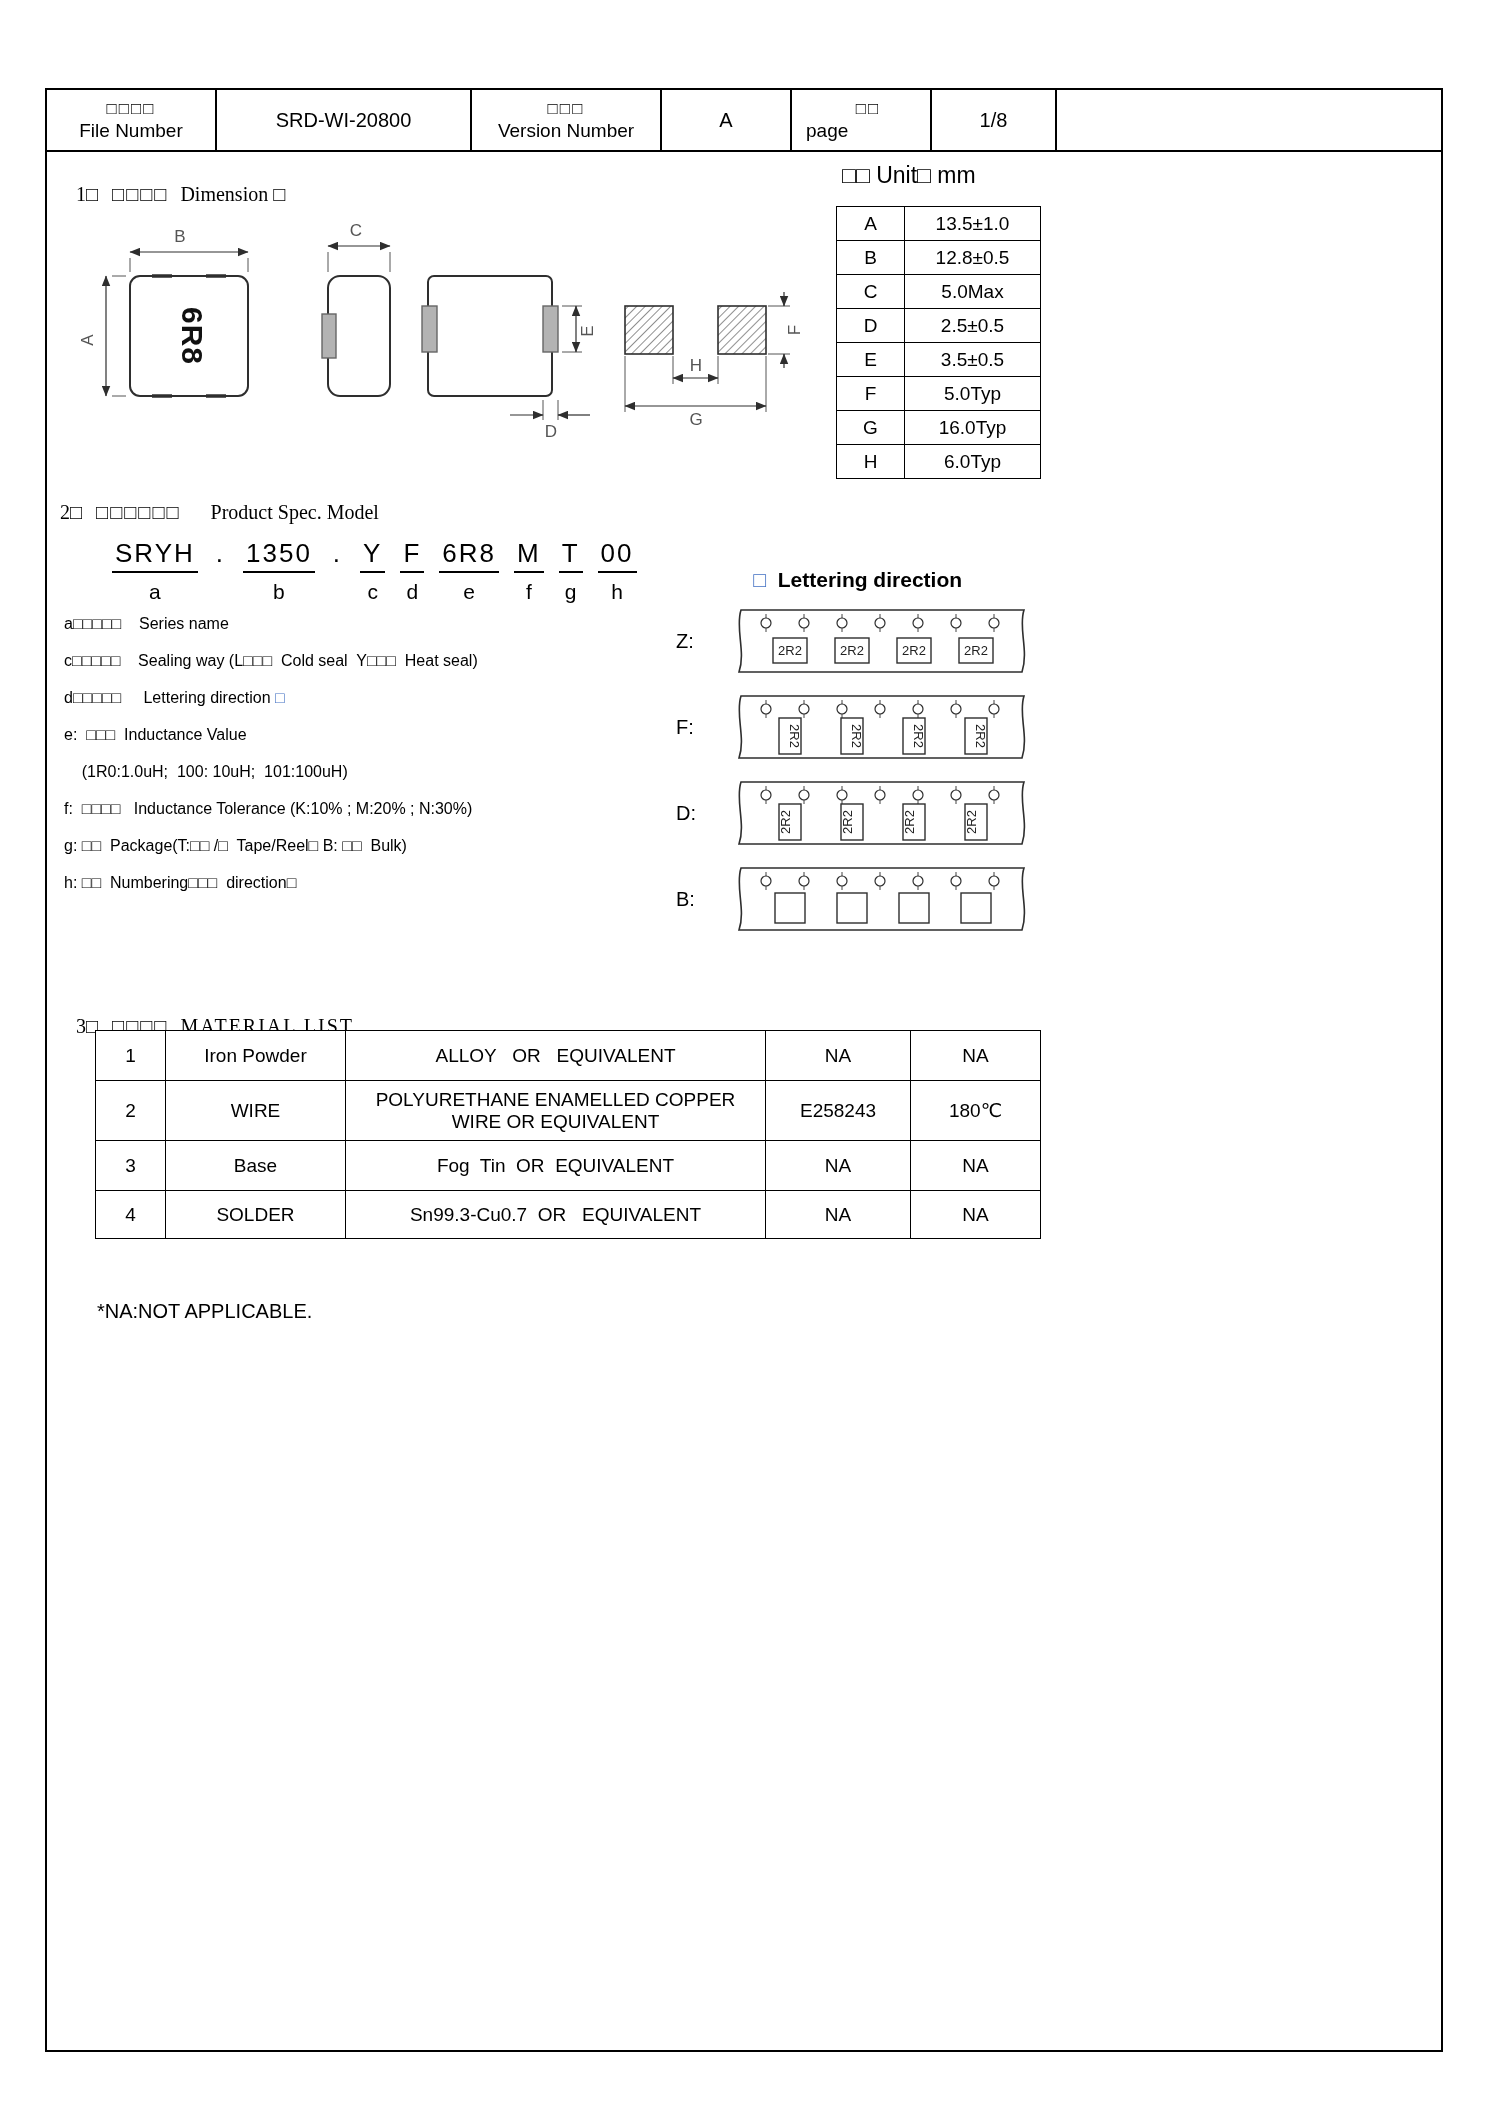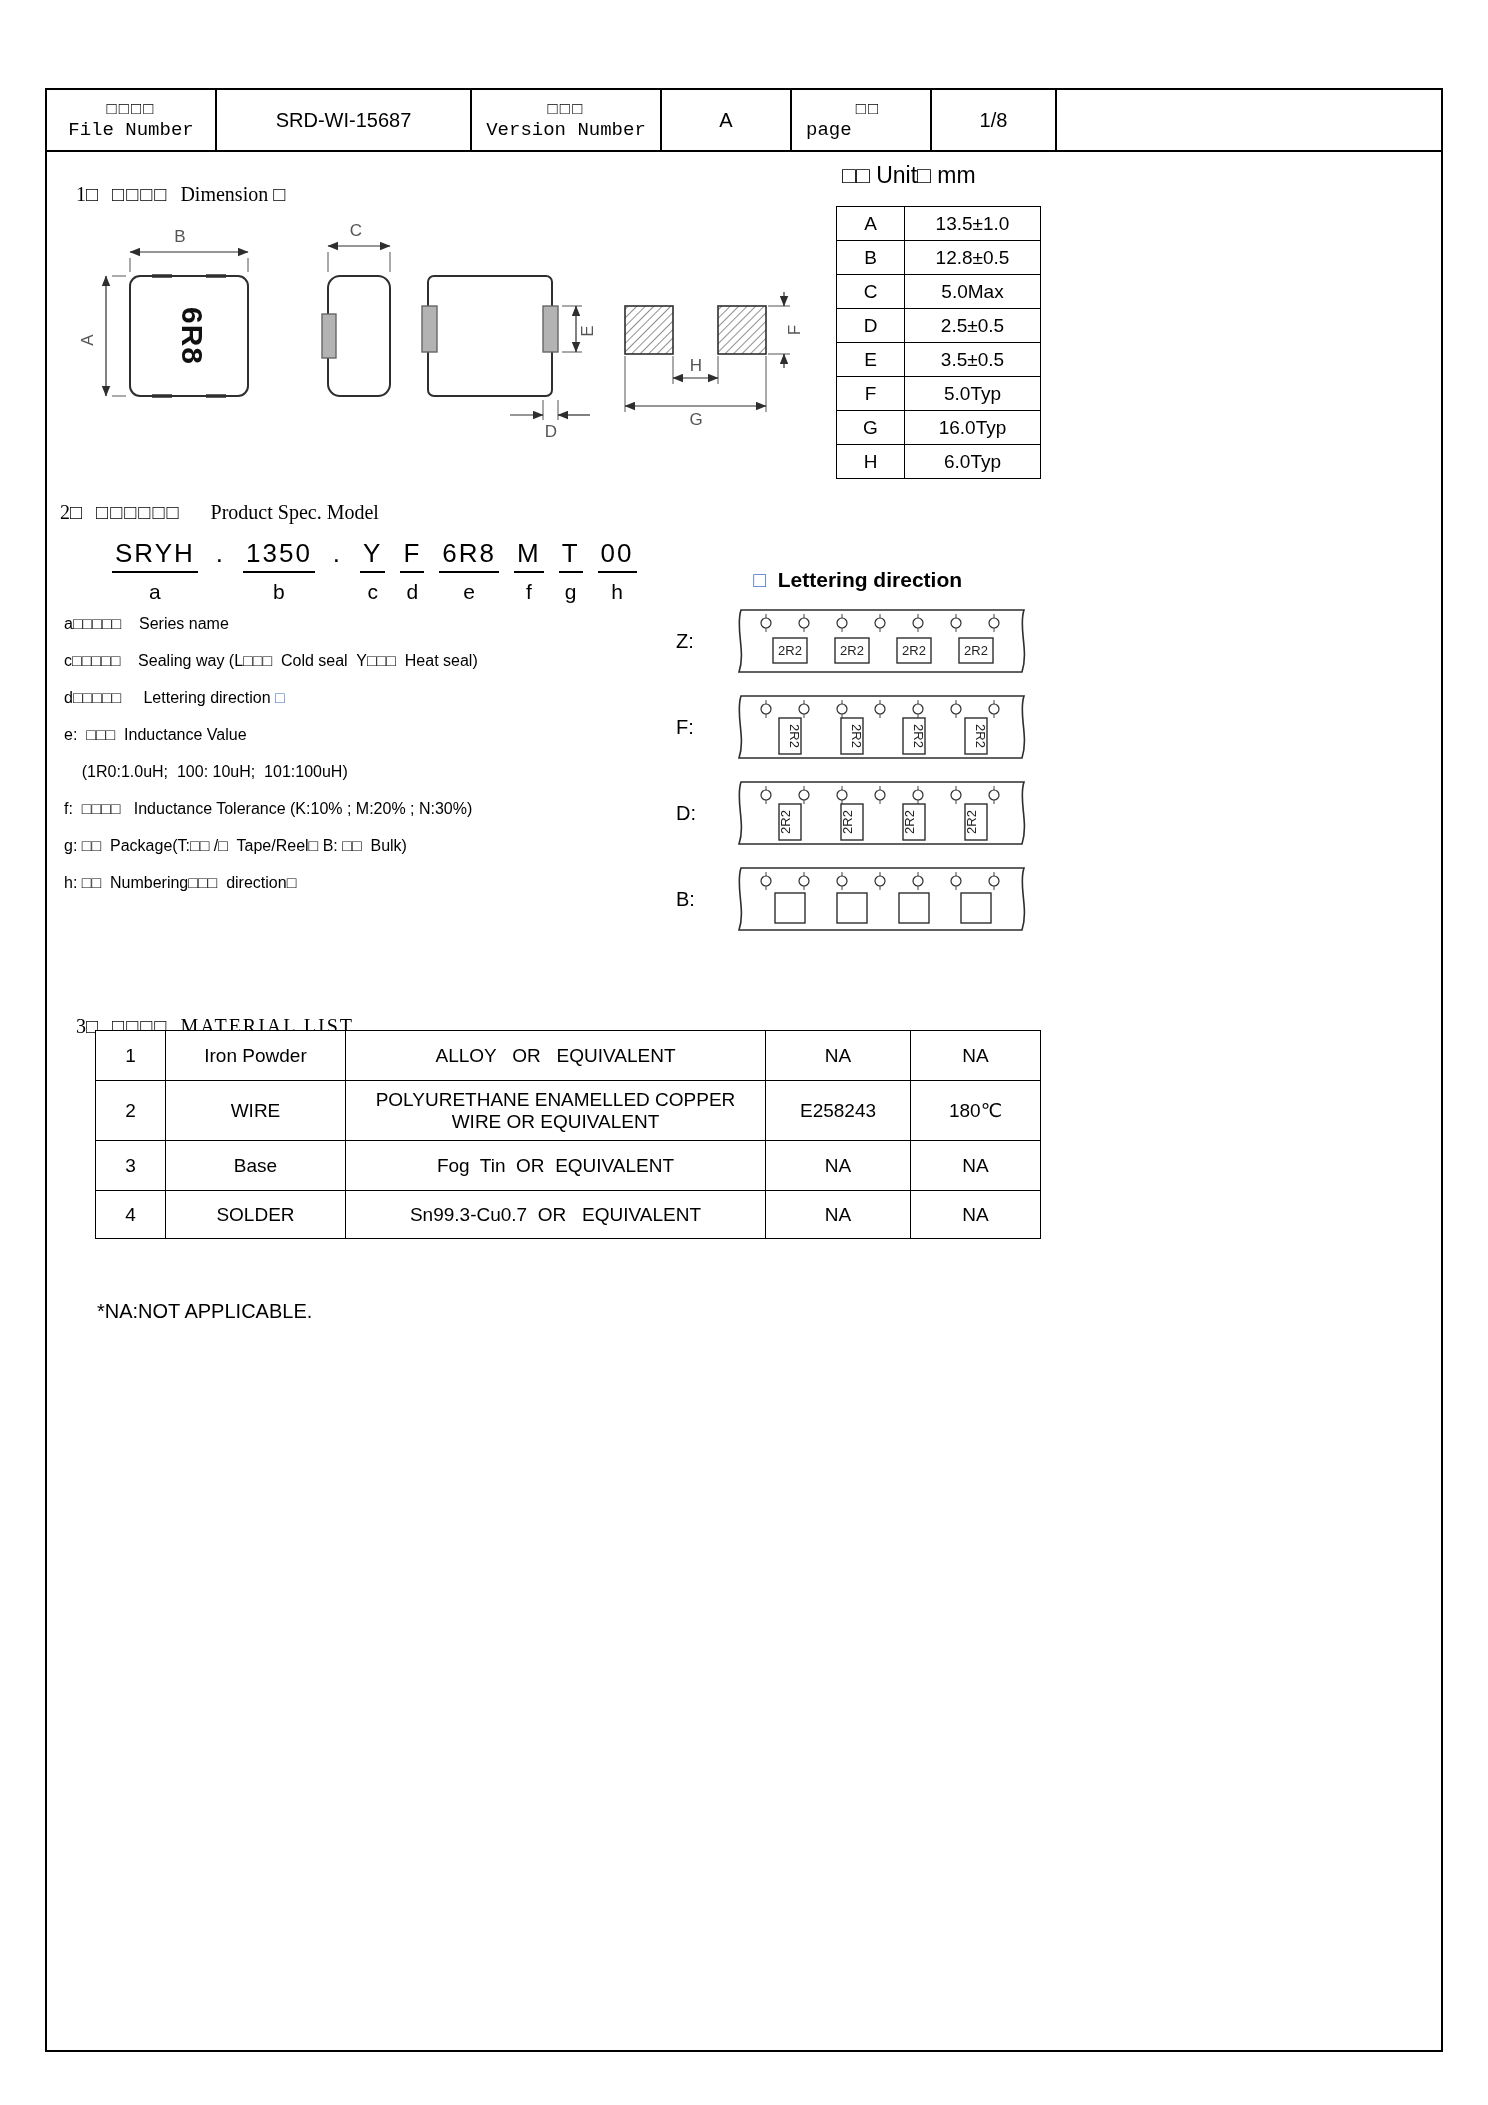--- a/index.html
+++ b/index.html
@@ -8,21 +8,21 @@
     position:relative; width:1488px; height:2105px; background:#fff;
     font-family:"Liberation Sans","DejaVu Sans",sans-serif; color:#000; overflow:hidden;
   }
   .frame { position:absolute; left:45px; top:88px; width:1398px; height:1964px; border:2px solid #000; pointer-events:none; }
 
   
   .header-table { position:absolute; left:45px; top:88px; width:1398px; height:64px; display:flex; border:2px solid #000; background:#fff; }
   .h-cell { border-right:2px solid #000; display:flex; flex-direction:column; align-items:center; justify-content:center; line-height:1.25; }
   .h-cell:last-child { border-right:none; }
   .h-cn { font-size:17px; letter-spacing:2px; }
-  .h-en { font-size:19px;font-family:Liberation Mono, monospace; }
+  .h-en { font-size:19px; }
   .h-val { font-size:20px; }
   .c1{width:170px;} .c2{width:255px;} .c3{width:190px;} .c4{width:130px;} .c5{width:140px; align-items:flex-start; padding-left:14px;} .c6{width:125px;} .c7{flex:1;}
   .c5 .h-cn{ align-self:center; }
 
   
   .sec-heading { position:absolute; font-size:20px; white-space:pre;font-family:Liberation Serif, serif; }
   .sec-heading .cn { margin:0 12px 0 14px; letter-spacing:2px; }
   .ls2 { letter-spacing:2px; }
   .unit-note { position:absolute; left:842px; top:162px; font-size:23px; white-space:pre; }
 
@@ -82,21 +82,21 @@
 
 <div class="page">
   <div class="frame"></div>
 
   <div class="header-table">
     <div class="h-cell c1">
       <div class="h-cn">□□□□</div>
       <div class="h-en">File Number</div>
     </div>
     <div class="h-cell c2">
-      <div class="h-val">SRD-WI-15687</div>
+      <div class="h-val">SRD-WI-20800</div>
     </div>
     <div class="h-cell c3">
       <div class="h-cn">□□□</div>
       <div class="h-en">Version Number</div>
     </div>
     <div class="h-cell c4">
       <div class="h-val">A</div>
     </div>
     <div class="h-cell c5">
       <div class="h-cn">□□</div>

